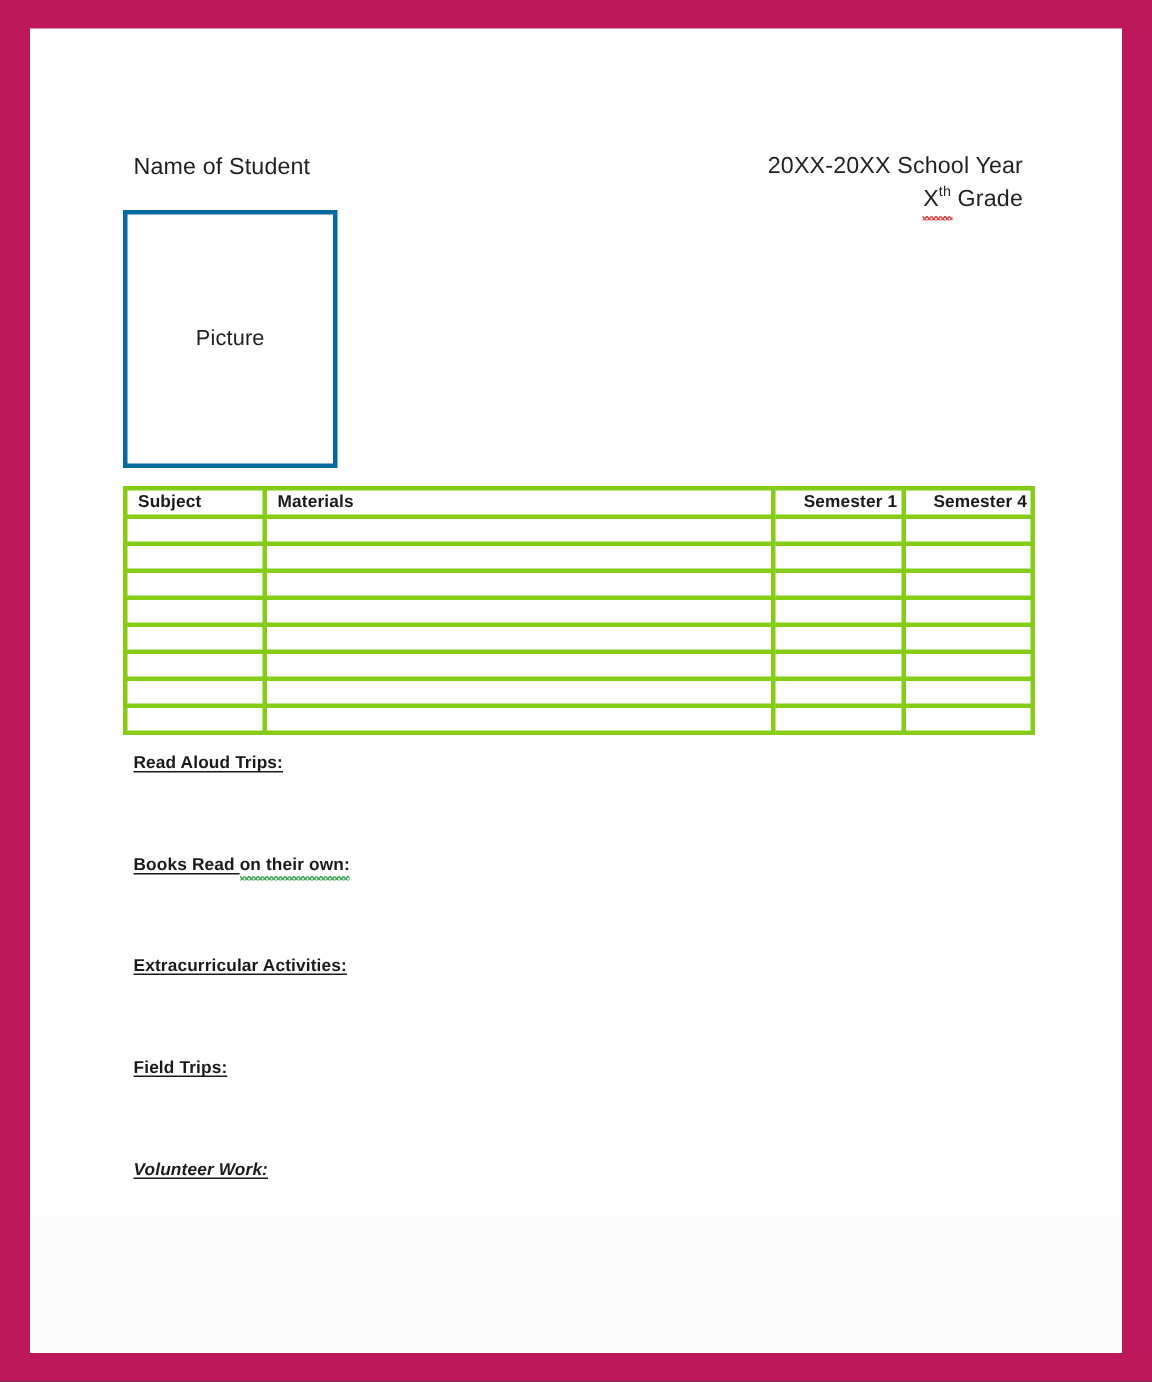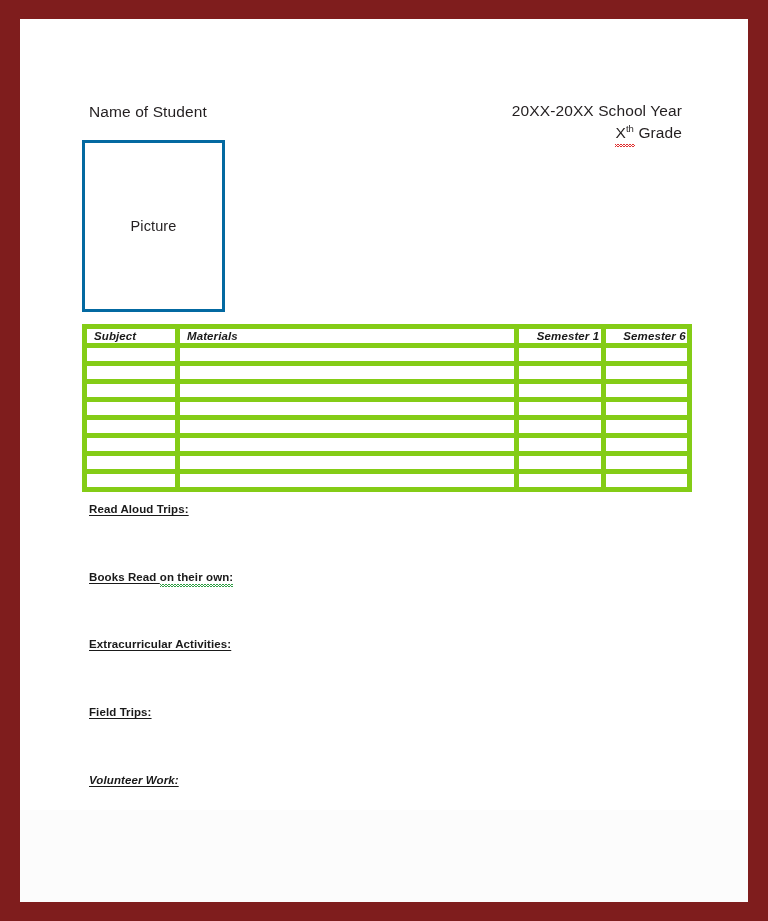--- a/index.html
+++ b/index.html
@@ -13,21 +13,21 @@
     overflow: hidden;
     font-family: "Liberation Sans", sans-serif;
   }
 
   
   #frame {
     position: absolute;
     left: 0; top: 0;
     width: 768px;
     height: 921px;
-    background: #7f1d1d;
+    background: #be185d;
   }
 
   
   #page {
     position: absolute;
     left: 20px;
     top: 19px;
     width: 728px;
     height: 883px;
     background: #ffffff;
@@ -131,25 +131,24 @@
   #subject-table {
     position: absolute;
     left: 62px;
     top: 305px;
     width: 605px;
     border-collapse: collapse;
     table-layout: fixed;
   }
   #subject-table th,
   #subject-table td {
-    border: 5px solid #84cc16;
+    border: 3px solid #84cc16;
     padding: 0;
     height: 18px;
     box-sizing: border-box;
-    font-style: italic;
   }
   #subject-table th {
     font-size: 11.5px;
     font-weight: bold;
     color: #1a1a1a;
     text-align: left;
     padding: 1px 0 1px 7px;
     letter-spacing: 0.1px;
     height: 19px;
   }
@@ -221,21 +220,21 @@
         <col class="col-subject">
         <col class="col-materials">
         <col class="col-sem1">
         <col class="col-sem2">
       </colgroup>
       <thead>
         <tr>
           <th>Subject</th>
           <th>Materials</th>
           <th class="c-sem">Semester 1</th>
-          <th class="c-sem">Semester 6</th>
+          <th class="c-sem">Semester 4</th>
         </tr>
       </thead>
       <tbody id="table-body">
           <tr>
             <td></td>
             <td></td>
             <td></td>
             <td></td>
           </tr>
           <tr>

